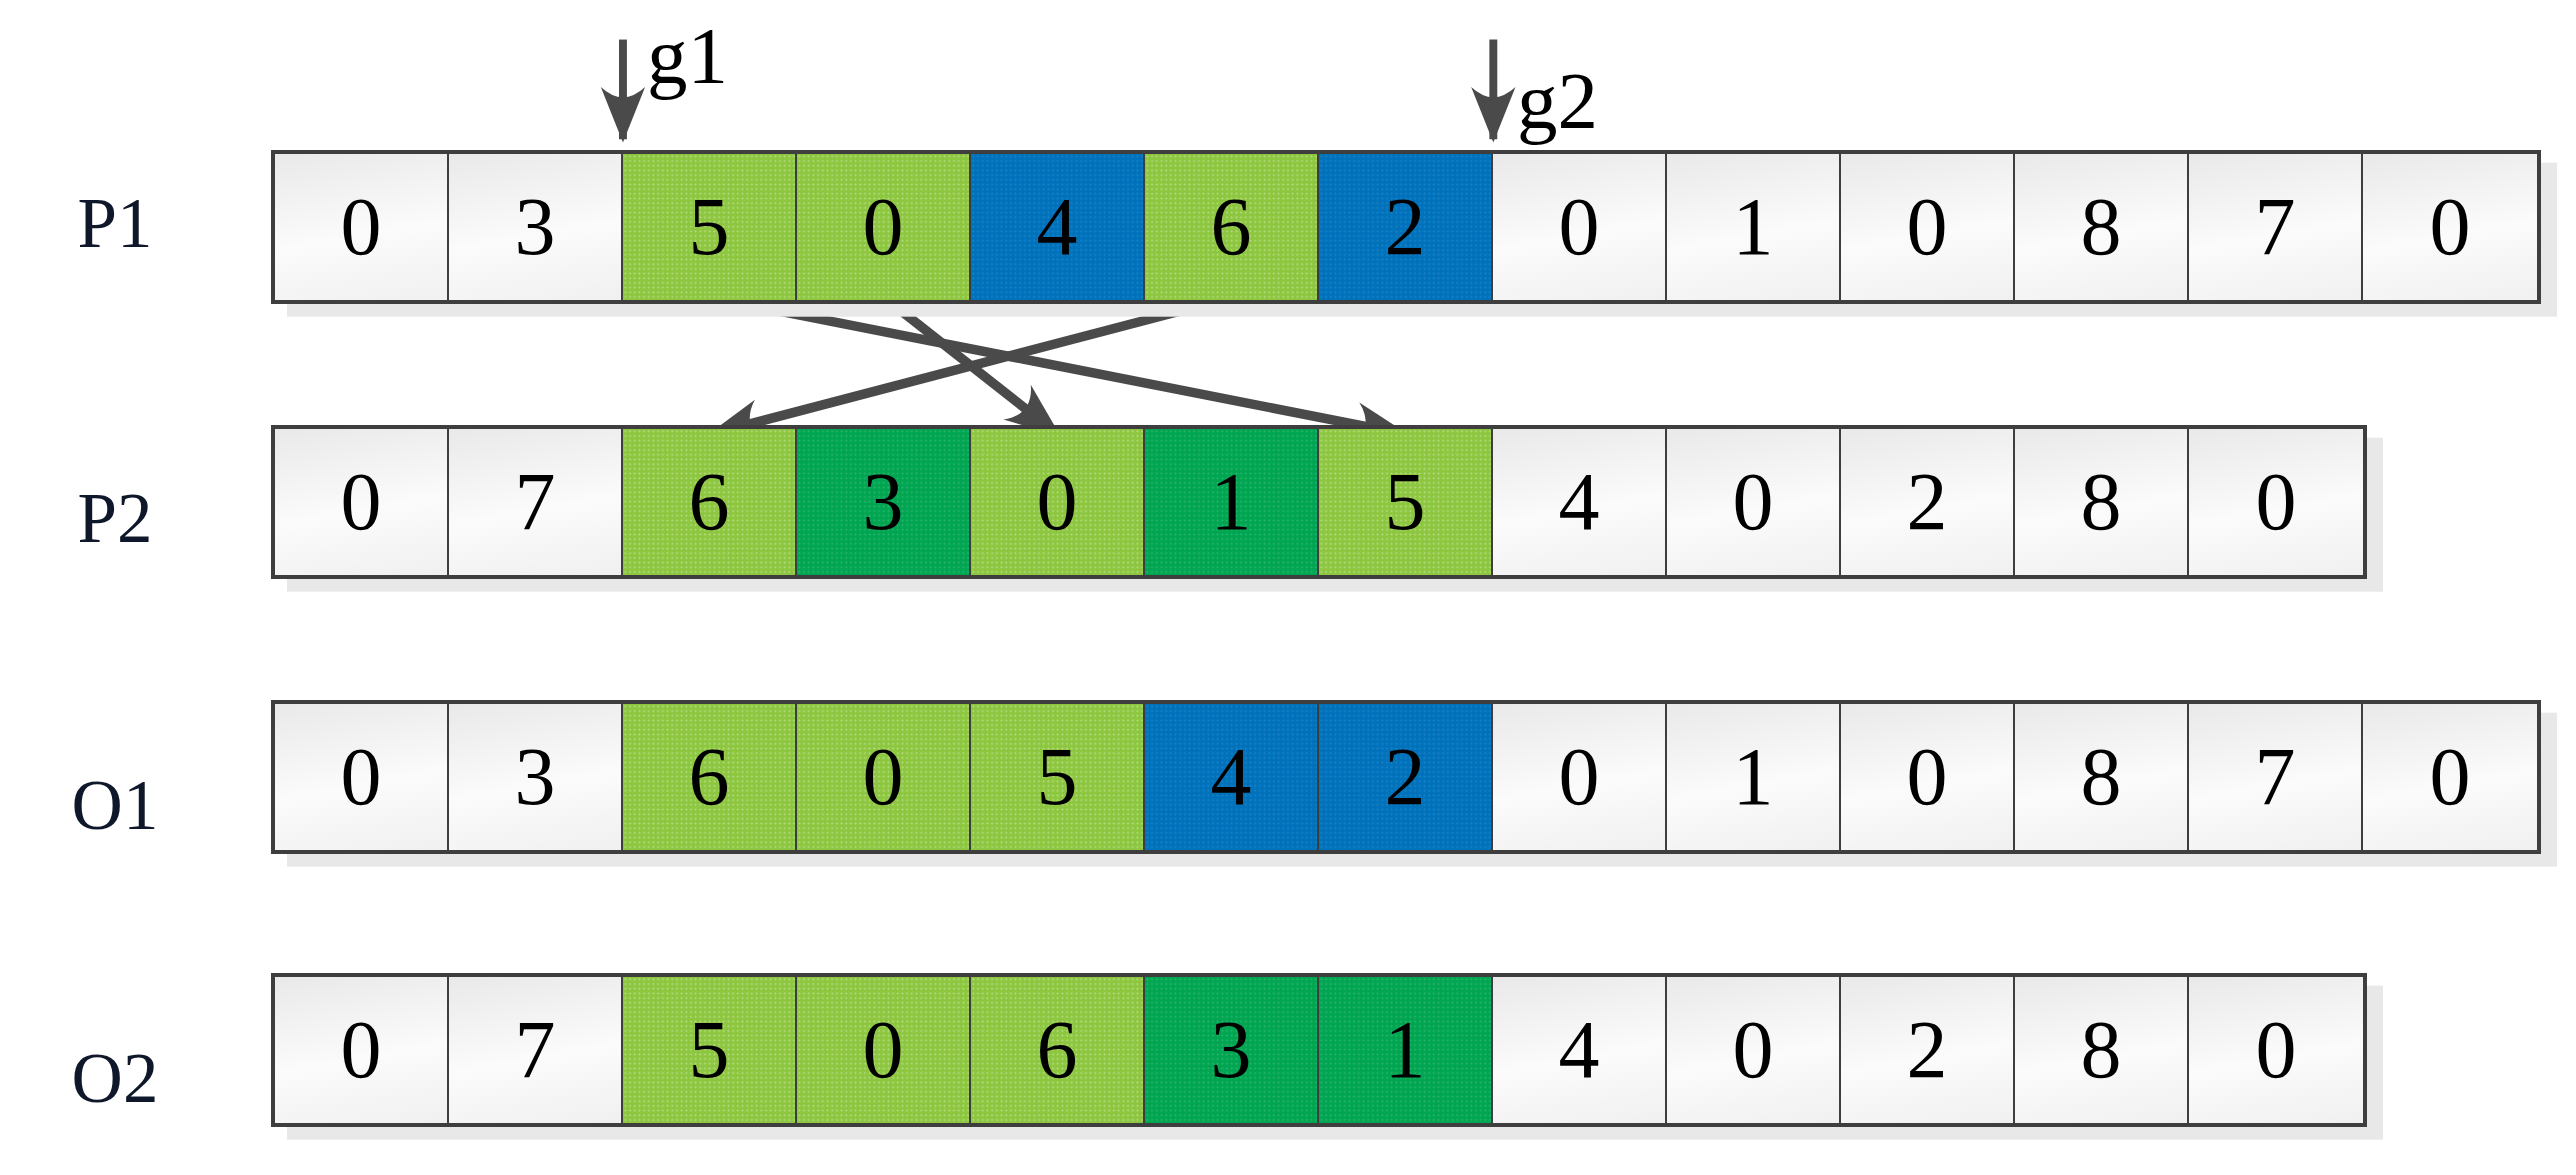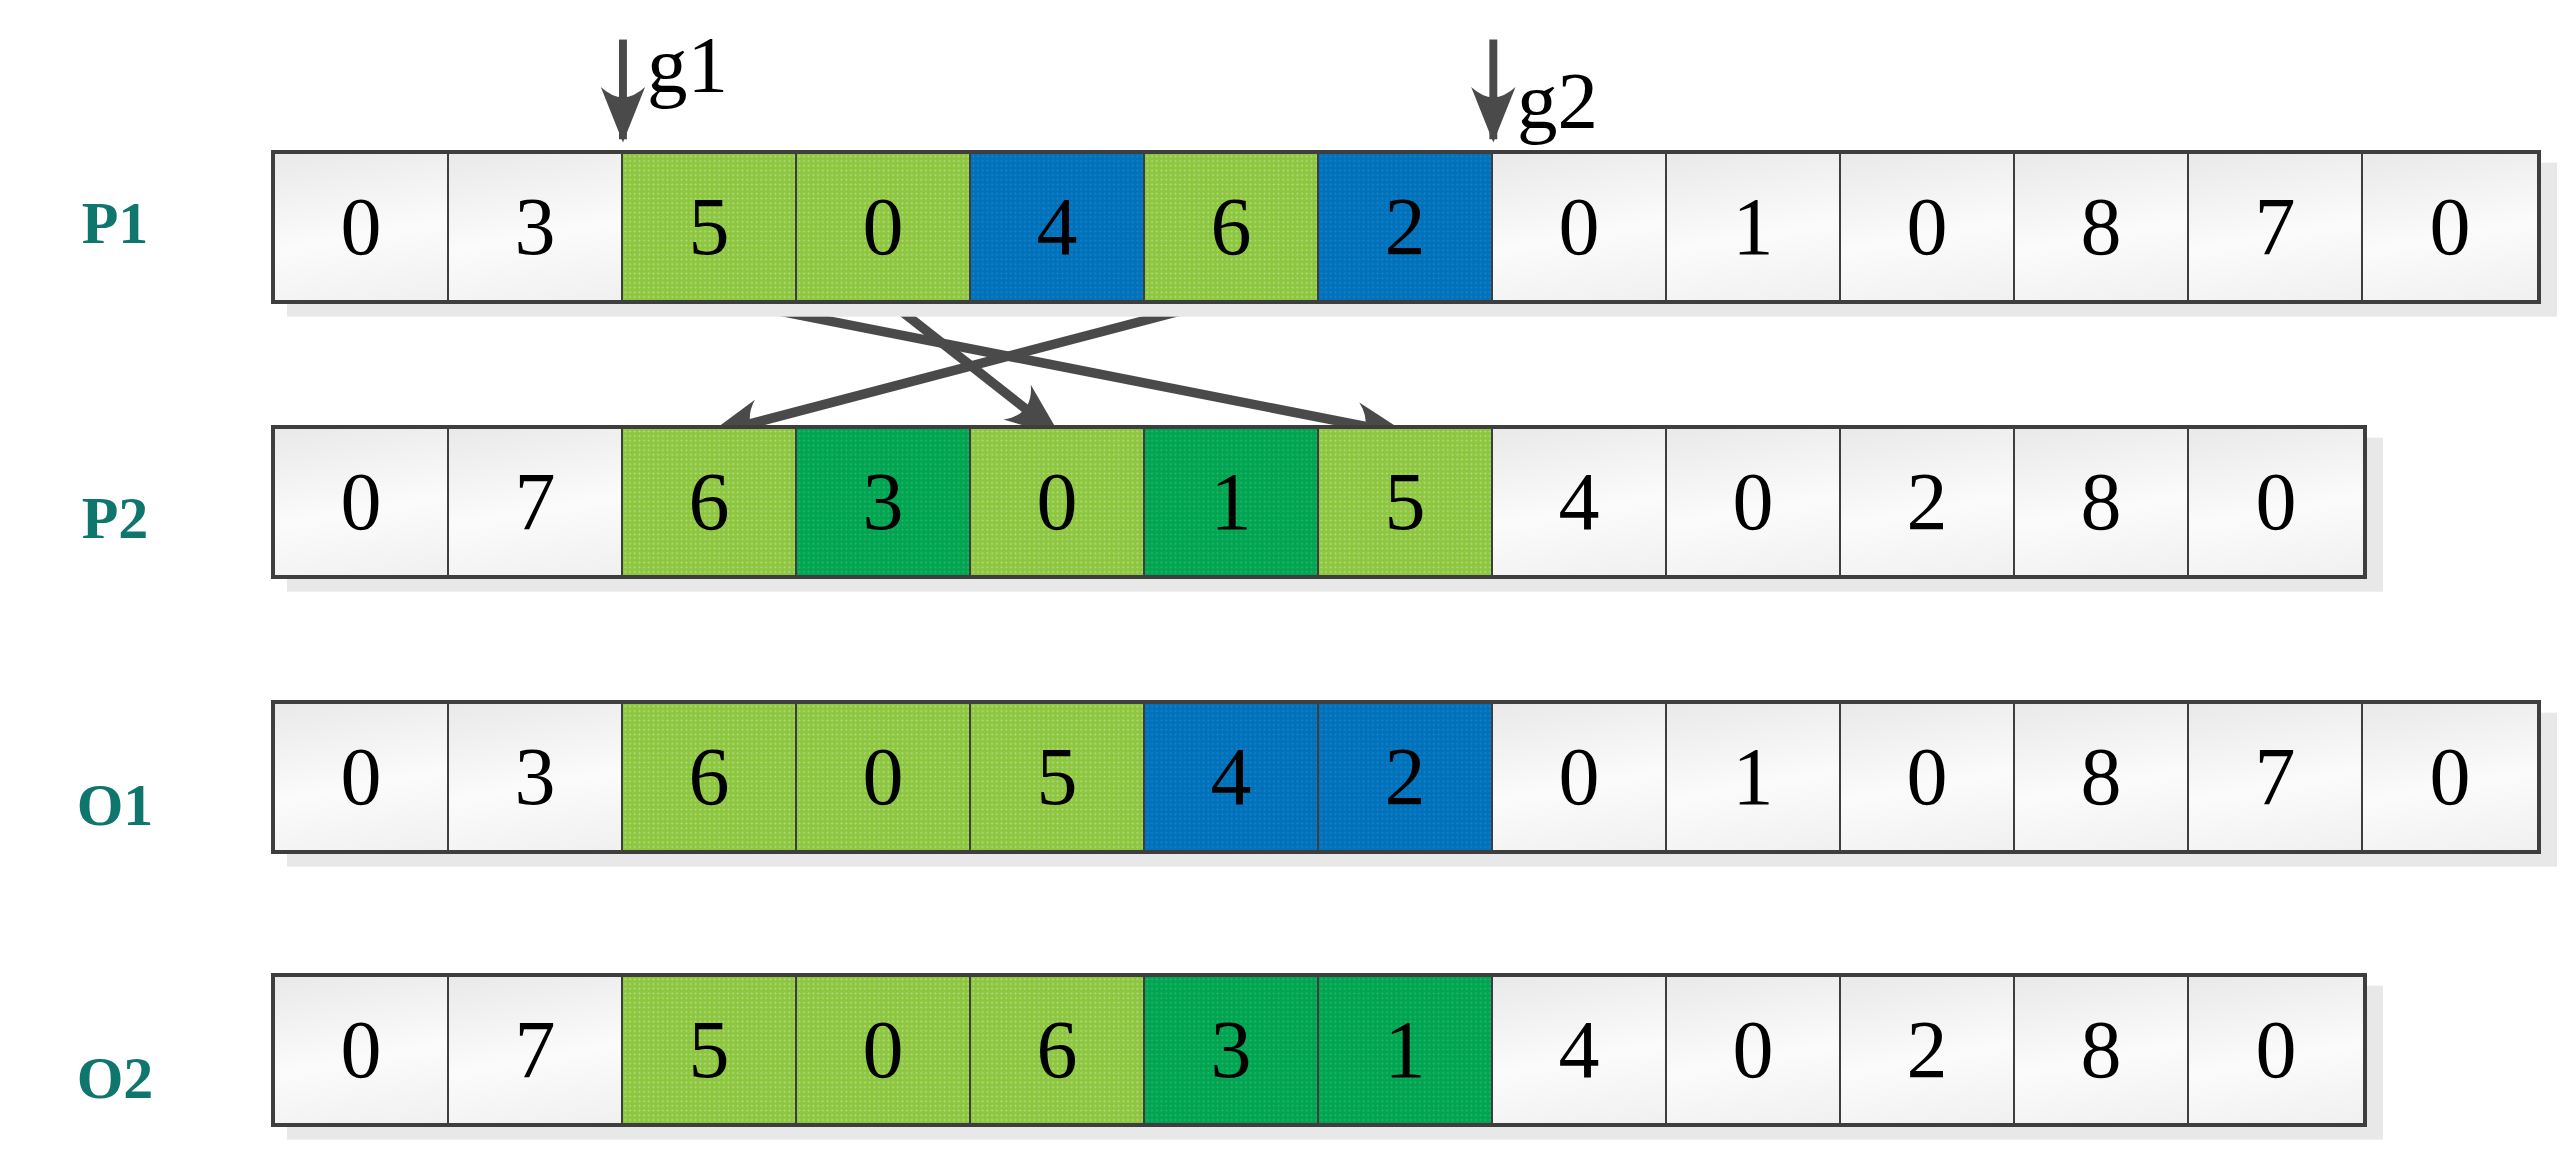--- a/index.html
+++ b/index.html
@@ -20,21 +20,21 @@
         background-image:radial-gradient(rgba(255,255,255,.32) 0.8px,rgba(255,255,255,0) 1.3px);
         background-size:4.7px 4.7px;}
   .cell.dark_green{background-color:var(--dg);
         background-image:radial-gradient(rgba(255,255,255,.15) 0.8px,rgba(255,255,255,0) 1.3px);
         background-size:4.7px 4.7px;}
   .cell.blue{background-color:var(--bl);
         background-image:radial-gradient(rgba(255,255,255,.10) 0.8px,rgba(255,255,255,0) 1.3px);
         background-size:4.7px 4.7px;}
 
   .row-label{position:absolute;width:198px;text-align:center;
-             font-size:60px;color:#0f766e;display:flex;align-items:center;justify-content:center;font-weight:bold;}
+             font-size:71px;color:#0f172a;display:flex;align-items:center;justify-content:center;}
 
   .cut-label{position:absolute;font-size:81px;color:#000;line-height:1;}
 
   #arrow-layer{position:absolute;left:0;top:0;width:2576px;height:1175px;pointer-events:none;}
 </style>
 </head>
 <body>
 
 <div id="canvas">
   <svg id="arrow-layer" width="2576" height="1175" viewBox="0 0 3255 1485">
@@ -109,17 +109,17 @@
         <div class="cell dark_green">3</div>
         <div class="cell dark_green">1</div>
         <div class="cell plain">4</div>
         <div class="cell plain">0</div>
         <div class="cell plain">2</div>
         <div class="cell plain">8</div>
         <div class="cell plain">0</div>
       </div>
     </div>
   <div id="cut-labels">
-      <div class="cut-label" style="left: 647px; top: 25px;">g1</div>
+      <div class="cut-label" style="left: 647px; top: 16px;">g1</div>
       <div class="cut-label" style="left: 1517px; top: 25px; margin-top: 36px;">g2</div>
     </div>
 </div>
 
 
 </body></html>

